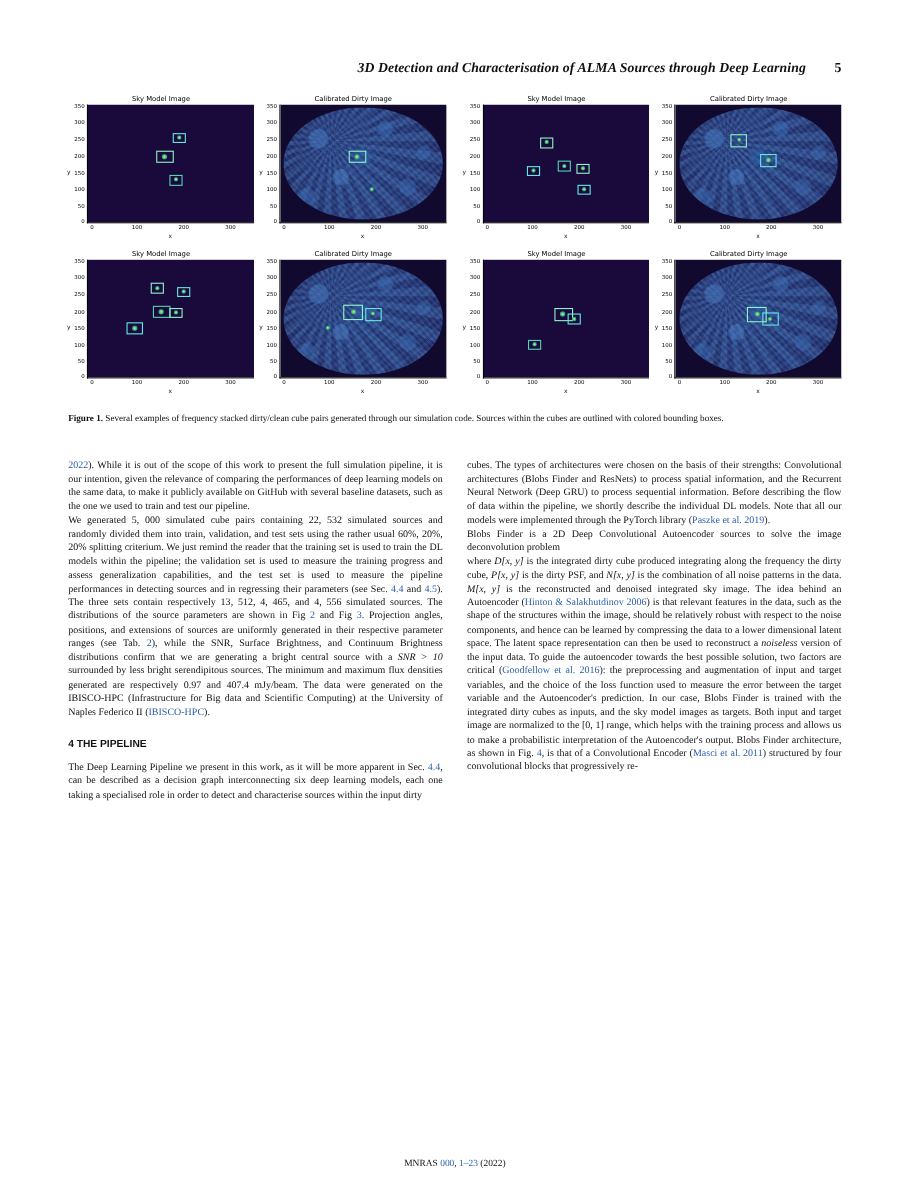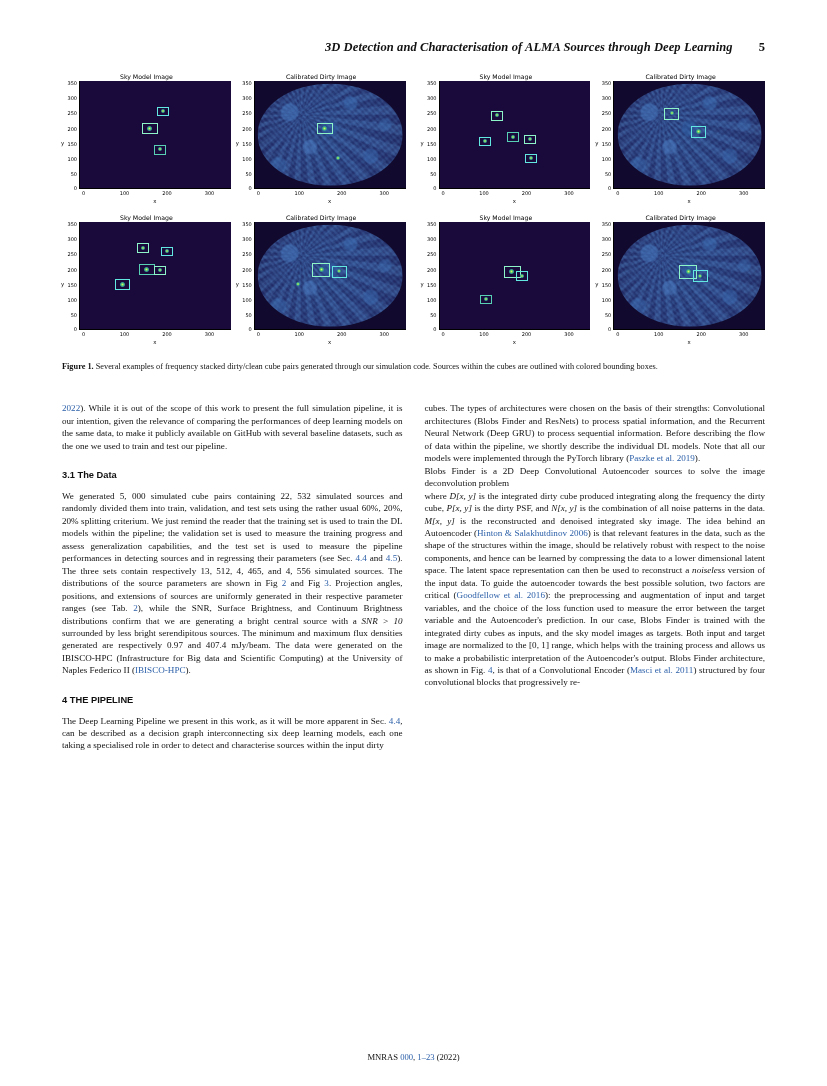--- a/index.html
+++ b/index.html
@@ -19,21 +19,21 @@
   
   .runhead {
     display: flex;
     align-items: baseline;
     justify-content: flex-end;
     gap: 26px;
     font-size: 12.5px;
     font-style: italic;
     font-weight: bold;
     letter-spacing: .1px;
-    margin-top: 2px;
+    margin-top: 16px;
   }
   .runhead .pno { font-style: normal; font-weight: bold; font-size: 12.5px; }
 
   
   .figure-wrap { margin-top: 18px; }
   .grid2 {
     display: grid;
     grid-template-columns: 1fr 1fr;
     column-gap: 16px;
     row-gap: 10px;
@@ -485,21 +485,20 @@
       <b>Figure 1.</b>
       <span>Several examples of frequency stacked dirty/clean cube pairs generated through our simulation code. Sources within the cubes are outlined with colored bounding boxes.</span>
     </div>
   </div>
 
   <div class="cols">
 
     <div class="col">
       <p><span class="lnk">2022</span><span>). While it is out of the scope of this work to present the full simulation pipeline, it is our intention, given the relevance of comparing the performances of deep learning models on the same data, to make it publicly available on GitHub with several baseline datasets, such as the one we used to train and test our pipeline.</span></p>
 
-      <h3 class="sec">3.1  The Data</h3>
 
       <p><span>We generated 5, 000 simulated cube pairs containing 22, 532 simulated sources and randomly divided them into train, validation, and test sets using the rather usual 60%, 20%, 20% splitting criterium. We just remind the reader that the training set is used to train the DL models within the pipeline; the validation set is used to measure the training progress and assess generalization capabilities, and the test set is used to measure the pipeline performances in detecting sources and in regressing their parameters (see Sec. </span><span class="lnk">4.4</span><span> and </span><span class="lnk">4.5</span><span>). The three sets contain respectively 13, 512, 4, 465, and 4, 556 simulated sources. The distributions of the source parameters are shown in Fig </span><span class="lnk">2</span><span> and Fig </span><span class="lnk">3</span><span>. Projection angles, positions, and extensions of sources are uniformly generated in their respective parameter ranges (see Tab. </span><span class="lnk">2</span><span>), while the SNR, Surface Brightness, and Continuum Brightness distributions confirm that we are generating a bright central source with a </span><i>SNR &gt; 10</i><span> surrounded by less bright serendipitous sources. The minimum and maximum flux densities generated are respectively 0.97 and 407.4 mJy/beam. The data were generated on the IBISCO-HPC (Infrastructure for Big data and Scientific Computing) at the University of Naples Federico II (</span><span class="lnk">IBISCO-HPC</span><span>).</span></p>
 
       <h3 class="sec big">4  THE PIPELINE</h3>
 
       <p><span>The Deep Learning Pipeline we present in this work, as it will be more apparent in Sec. </span><span class="lnk">4.4</span><span>, can be described as a decision graph interconnecting six deep learning models, each one taking a specialised role in order to detect and characterise sources within the input dirty</span></p>
     </div>
 
     <div class="col">
       <p><span>cubes. The types of architectures were chosen on the basis of their strengths: Convolutional architectures (Blobs Finder and ResNets) to process spatial information, and the Recurrent Neural Network (Deep GRU) to process sequential information. Before describing the flow of data within the pipeline, we shortly describe the individual DL models. Note that all our models were implemented through the PyTorch library (</span><span class="lnk">Paszke et al. 2019</span><span>).</span></p>

